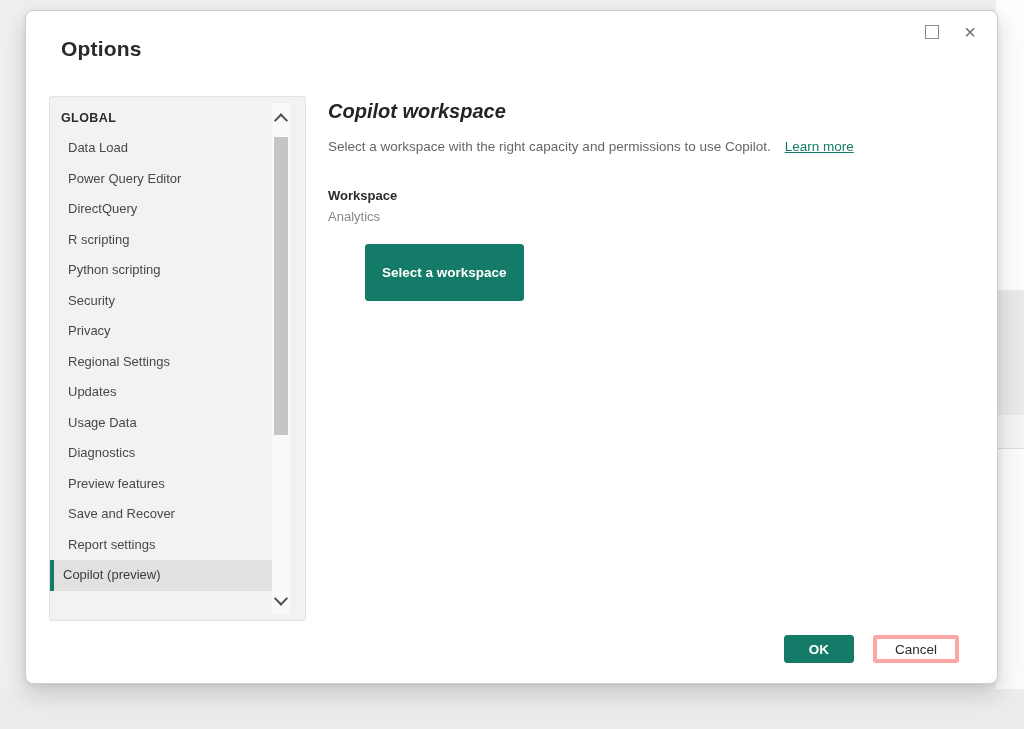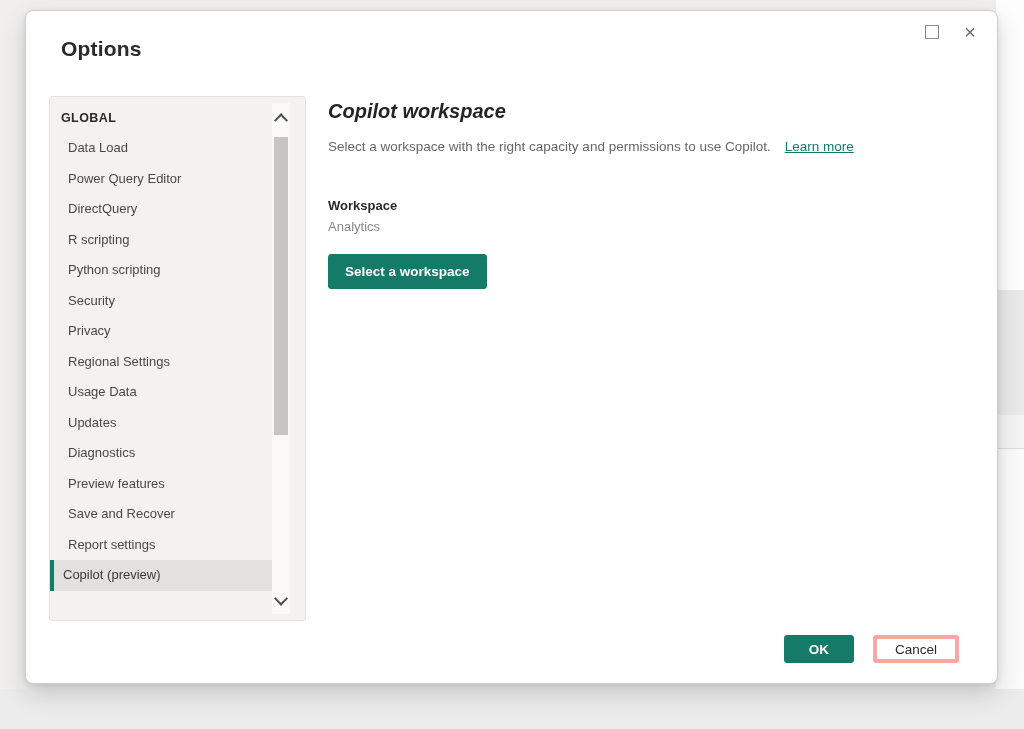--- a/index.html
+++ b/index.html
@@ -67,27 +67,27 @@
   .chev{width:8px;height:8px;border-left:2px solid #4f4e4d;border-top:2px solid #4f4e4d;}
   .chev.up{transform:rotate(45deg) translate(1px,1px);}
   .chev.down{transform:rotate(225deg) translate(1px,1px);}
   .scroll-thumb{position:absolute;left:2px;top:34px;width:14px;height:298px;background:#c6c5c4;cursor:pointer;}
 
   
   .content{position:absolute;left:302px;top:85px;width:640px;}
   .content-heading{font-size:20px;font-weight:700;color:#252423;margin:4px 0 0 0;font-style:italic;}
   .content-desc{margin-top:16px;font-size:13.5px;color:#686664;}
   .learn-more{color:var(--accent,#147b68);text-decoration:underline;margin-left:14px;cursor:pointer;}
-  .field-label{margin-top:44px;font-size:13px;font-weight:700;color:#2b2a29;}
+  .field-label{margin-top:34px;font-size:13px;font-weight:700;color:#2b2a29;}
   .field-value{margin-top:6px;font-size:13px;color:#8a8886;}
   .primary-btn{
     margin-top:20px;display:inline-block;
     background:var(--accent,#147b68);color:#ffffff;border:1px solid var(--accent,#147b68);
     border-radius:3px;font-size:13.5px;font-weight:700;
-    padding:9px 16px;cursor:pointer;font-family:inherit;
+    padding:20px 16px;cursor:pointer;font-family:inherit;margin-left:37px;
   }
 
   
   .footer{position:absolute;right:38px;bottom:20px;display:flex;gap:19px;}
   .btn{
     height:28px;min-width:70px;border-radius:3px;font-size:13.5px;
     display:flex;align-items:center;justify-content:center;
     padding:8px 18px;box-sizing:border-box;cursor:pointer;font-family:inherit;
   }
   .btn-ok{background:var(--accent,#147b68);color:#fff;border:1px solid var(--accent,#147b68);font-weight:700;}
@@ -121,22 +121,22 @@
       <div class="global-label">GLOBAL</div>
       <div class="side-items">
           <div class="side-item">Data Load</div>
           <div class="side-item">Power Query Editor</div>
           <div class="side-item">DirectQuery</div>
           <div class="side-item">R scripting</div>
           <div class="side-item">Python scripting</div>
           <div class="side-item">Security</div>
           <div class="side-item">Privacy</div>
           <div class="side-item">Regional Settings</div>
+          <div class="side-item">Updates</div>
           <div class="side-item">Usage Data</div>
-          <div class="side-item">Updates</div>
           <div class="side-item">Diagnostics</div>
           <div class="side-item">Preview features</div>
           <div class="side-item">Save and Recover</div>
           <div class="side-item">Report settings</div>
           <div class="side-item selected">Copilot (preview)</div>
         </div>
 
       <div class="scrollbar">
         <div class="scroll-up">
           <div class="chev up"></div>

